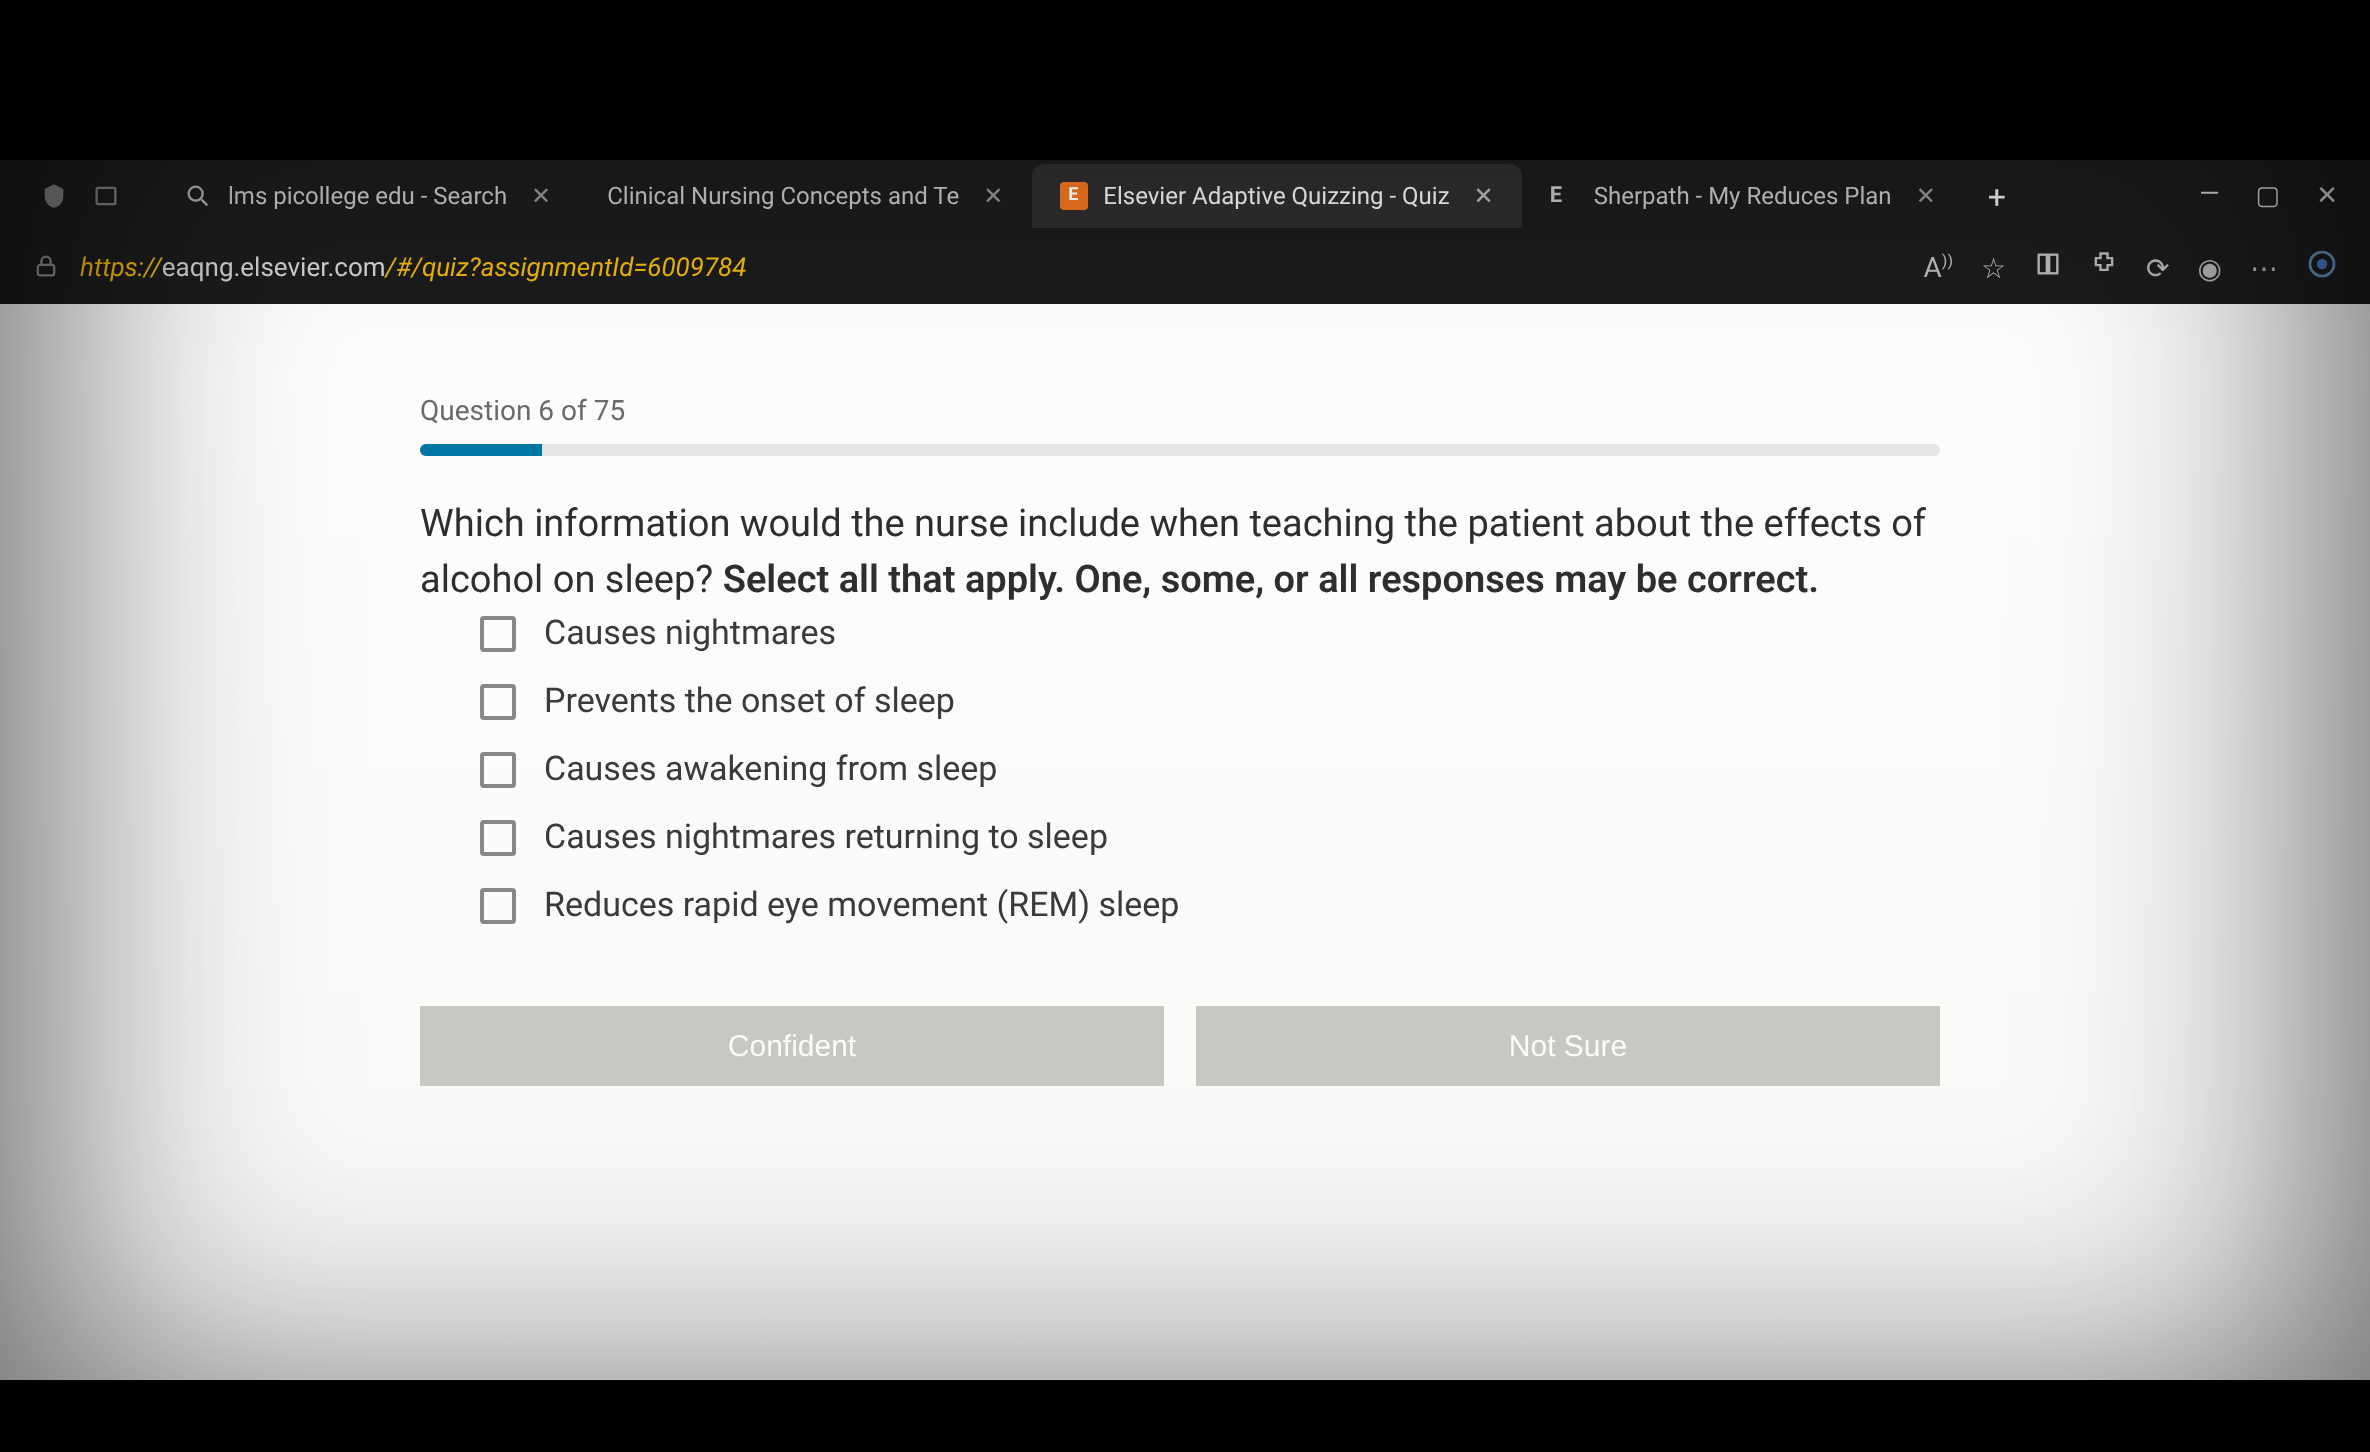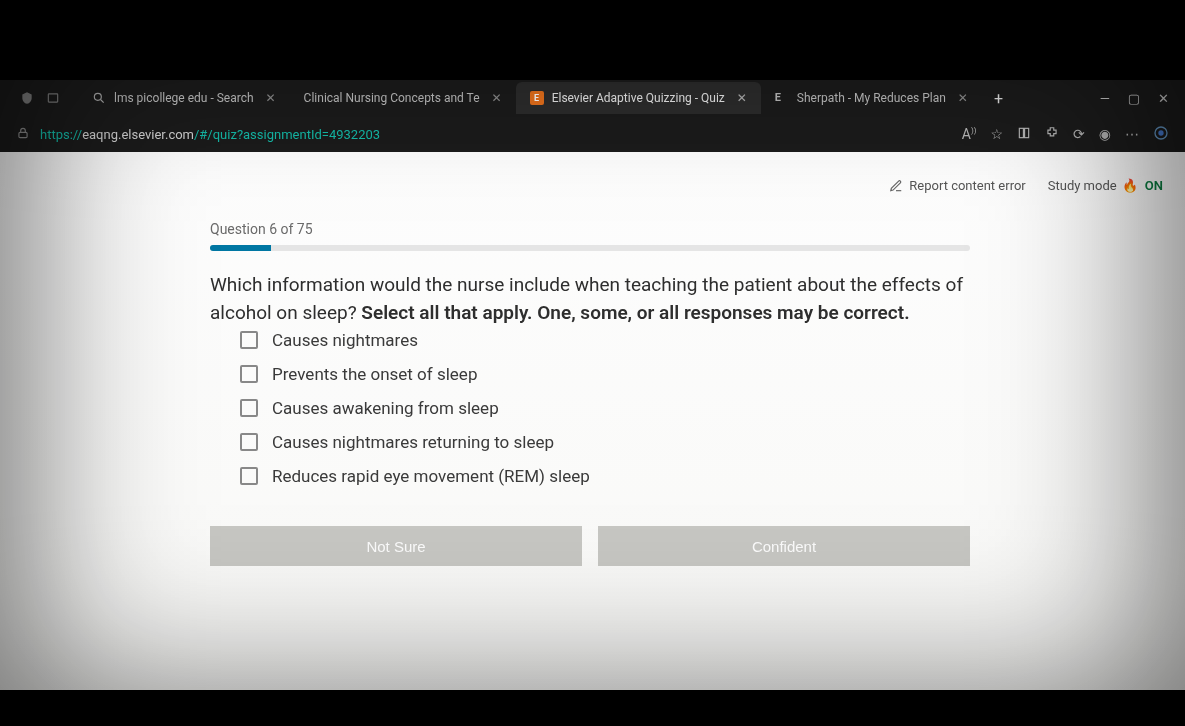--- a/index.html
+++ b/index.html
@@ -61,21 +61,21 @@
       padding: 0 16px;
       gap: 10px;
       background: #1b1b1b;
     }
     .lock-icon { opacity: .7; }
     .url {
       flex: 0 0 auto;
       color: #cfcfcf;
       font-size: 13px;
     }
-    .url .dim { color: #14b8a6; }
+    .url .dim { color: #eab308; font-style: italic; }
     .addr-icons {
       margin-left: auto;
       display: flex;
       gap: 14px;
       align-items: center;
       color: #cfcfcf;
       opacity: .85;
     }
     .addr-icons span { font-size: 14px; }
     .page {
@@ -221,21 +221,21 @@
   </div>
 
   <div class="addr-row">
     <span class="lock-icon">
       <svg width="14" height="14" viewBox="0 0 24 24" fill="none" stroke="#bbb" stroke-width="2">
           <rect x="5" y="11" width="14" height="9" rx="2"></rect>
           <path d="M8 11V8a4 4 0 0 1 8 0v3"></path>
         </svg>
     </span>
     <div class="url">
-      <span class="dim">https://</span><span>eaqng.elsevier.com</span><span class="dim">/#/quiz?assignmentId=4932203</span>
+      <span class="dim">https://</span><span>eaqng.elsevier.com</span><span class="dim">/#/quiz?assignmentId=6009784</span>
     </div>
     <div class="addr-icons">
       <span>A<sup style="font-size:8px">))</sup></span>
       <span>☆</span>
       <span>
         <svg width="14" height="14" viewBox="0 0 24 24" fill="none" stroke="#cfcfcf" stroke-width="2">
             <rect x="4" y="4" width="7" height="16"></rect>
             <rect x="13" y="4" width="7" height="16"></rect>
           </svg>
       </span>
@@ -251,34 +251,20 @@
         <svg width="16" height="16" viewBox="0 0 24 24">
             <circle cx="12" cy="12" r="9" fill="none" stroke="#6fa8dc" stroke-width="2"></circle>
             <circle cx="12" cy="12" r="4" fill="#4a86e8"></circle>
           </svg>
       </span>
     </div>
   </div>
 </div>
 
 <div class="page">
-  <div class="page-top">
-    <div class="report-link">
-      <svg viewBox="0 0 24 24" fill="none" stroke="#666" stroke-width="2">
-          <path d="M12 20h9"></path>
-          <path d="M16.5 3.5a2.1 2.1 0 0 1 3 3L7 19l-4 1 1-4 12.5-12.5z"></path>
-        </svg>
-      <span>Report content error</span>
-    </div>
-    <div class="study-mode">
-      <span>Study mode</span>
-      <span class="fire-icon">🔥</span>
-      <span class="study-on">ON</span>
-    </div>
-  </div>
 
   <div class="quiz-wrap">
     <div class="q-counter">Question 6 of 75</div>
     <div class="progress">
       <div class="progress-fill" style="width: 8%;"></div>
     </div>
     <div class="question">
       <span>Which information would the nurse include when teaching the patient about the effects of alcohol on sleep? </span><span class="bold">Select all that apply. One, some, or all responses may be correct.</span>
     </div>
 
@@ -299,21 +285,21 @@
         <span class="checkbox"></span>
         <span class="opt-label">Causes nightmares returning to sleep</span>
       </label>
       <label class="option">
         <span class="checkbox"></span>
         <span class="opt-label">Reduces rapid eye movement (REM) sleep</span>
       </label>
     </div>
 
     <div class="buttons">
+      <button class="btn">Confident</button>
       <button class="btn">Not Sure</button>
-      <button class="btn">Confident</button>
     </div>
   </div>
 
   <div class="bottom-black"></div>
 </div>
 
 <div class="vignette"></div>
 
 </body></html>

